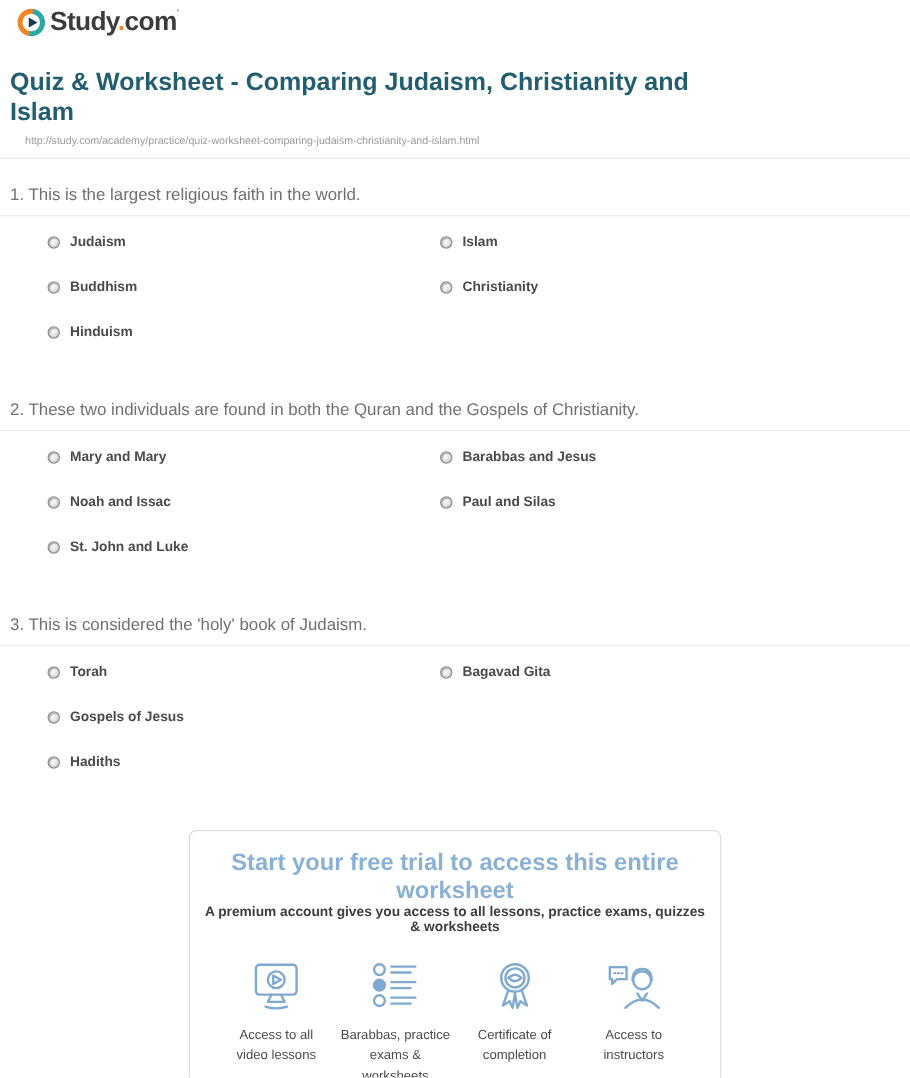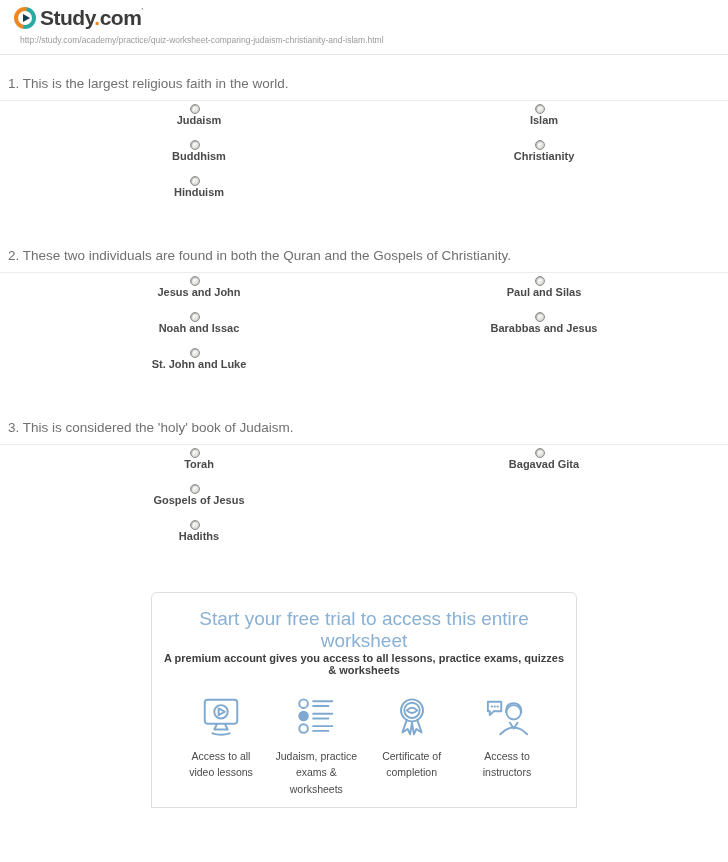--- a/index.html
+++ b/index.html
@@ -29,30 +29,30 @@
   .page-url { margin: 5px 8px 0 8px; font-size: 8.5px; color: #9a9a9a; padding-left: 12px; }
   .header-rule { margin-top: 9px; border-bottom: 1px solid #e8e8e8; }
 
   
   .question { margin: 21px 0 36px 0; }
   .q-head { font-size: 13.5px; color: #707070; padding: 0 8px 9px 8px;
     border-bottom: 1px solid #ececec; }
   .options { display: flex; padding-left: 38px; margin-top: 3px; }
   .col-left { width: 314px; flex: none; }
   .col-right { flex: 1; text-align: center; }
-  .opt { height: 36px; display: flex; align-items: center; cursor: pointer; flex-direction: column; }
+  .opt { height: 36px; display: flex; align-items: center; cursor: pointer; }
   .radio { width: 10px; height: 10px; border-radius: 50%; border: 1px solid #8f8f8f; flex: none;
     background: radial-gradient(circle at 35% 35%, #fdfdfd 0%, #e9e9e7 45%, #b5b5b1 100%);
     box-shadow: inset 1px 1px 1px rgba(0,0,0,0.28); }
   .opt-label { margin-left: 8px; font-size: 11px; font-weight: bold; color: #4a4a4a; }
 
   
   .cta-box { width: 426px; margin: 24px auto 0 auto; border: 1px solid #ddd;
     border-radius: 6px 6px 0 0; background: #fff; text-align: center; padding: 15px 10px 10px 10px; }
-  .cta-title { font-size: 19px; color: #8ab1d4; font-weight: normal; }
+  .cta-title { font-size: 19px; color: #8ab1d4; font-weight: bold; }
   .cta-sub { margin-top: 0; font-size: 11px; font-weight: bold; color: #3d3d3d; }
   .features { display: flex; justify-content: space-between; padding: 0 12px; margin-top: 20px; }
   .feature { width: 94px; display: flex; flex-direction: column; align-items: center; }
   .feature svg { stroke: #7fa9d0; fill: none; stroke-width: 2; stroke-linecap: round;
     stroke-linejoin: round; }
   .feature-label { margin-top: 8px; font-size: 10.5px; color: #4a4a4a; line-height: 1.55; }
 </style>
 </head>
 <body>
 
@@ -62,20 +62,21 @@
     <span class="logo">
       <span class="logo-icon">
         <span class="logo-icon-inner">
             <span class="logo-tri"></span>
           </span>
       </span>
       <span class="logo-text"><span>Study</span><span class="dot">.</span><span>com</span><span class="tm">'</span></span>
     </span>
   </div>
 
+  <h1 class="page-title">Quiz &amp; Worksheet - Comparing Judaism, Christianity and Islam</h1>
   <div class="page-url">http://study.com/academy/practice/quiz-worksheet-comparing-judaism-christianity-and-islam.html</div>
   <div class="header-rule"></div>
 
   <div class="question">
     <div class="q-head"><span>1.</span> <span>This is the largest religious faith in the world.</span></div>
     <div class="options">
       <div class="col-left">
         <div class="opt">
             <span class="radio"></span>
             <span class="opt-label">Judaism</span>
@@ -101,39 +102,39 @@
       </div>
     </div>
   </div>
 
   <div class="question">
     <div class="q-head"><span>2.</span> <span>These two individuals are found in both the Quran and the Gospels of Christianity.</span></div>
     <div class="options">
       <div class="col-left">
         <div class="opt">
             <span class="radio"></span>
-            <span class="opt-label">Jesus and John</span>
+            <span class="opt-label">Mary and Mary</span>
           </div>
         <div class="opt">
             <span class="radio"></span>
             <span class="opt-label">Noah and Issac</span>
           </div>
         <div class="opt">
             <span class="radio"></span>
             <span class="opt-label">St. John and Luke</span>
           </div>
       </div>
       <div class="col-right">
         <div class="opt">
             <span class="radio"></span>
+            <span class="opt-label">Barabbas and Jesus</span>
+          </div>
+        <div class="opt">
+            <span class="radio"></span>
             <span class="opt-label">Paul and Silas</span>
-          </div>
-        <div class="opt">
-            <span class="radio"></span>
-            <span class="opt-label">Barabbas and Jesus</span>
           </div>
       </div>
     </div>
   </div>
 
   <div class="question">
     <div class="q-head"><span>3.</span> <span>This is considered the 'holy' book of Judaism.</span></div>
     <div class="options">
       <div class="col-left">
         <div class="opt">
@@ -177,21 +178,21 @@
           <circle cx="11" cy="8" r="4.5"></circle>
           <line x1="21" y1="5.5" x2="41" y2="5.5"></line>
           <line x1="21" y1="10.5" x2="37" y2="10.5"></line>
           <circle cx="11" cy="21" r="4.5" fill="#7fa9d0"></circle>
           <line x1="21" y1="18.5" x2="41" y2="18.5"></line>
           <line x1="21" y1="23.5" x2="37" y2="23.5"></line>
           <circle cx="11" cy="34" r="4.5"></circle>
           <line x1="21" y1="31.5" x2="41" y2="31.5"></line>
           <line x1="21" y1="36.5" x2="37" y2="36.5"></line>
         </svg>
-        <div class="feature-label"><span>Judaism, practice</span><br><span>exams &amp; worksheets</span></div>
+        <div class="feature-label"><span>Barabbas, practice</span><br><span>exams &amp; worksheets</span></div>
       </div>
       <div class="feature">
         <svg width="46" height="44" viewBox="0 0 48 46">
           <circle cx="24" cy="15" r="11.5"></circle>
           <circle cx="24" cy="15" r="8"></circle>
           <path d="M18.5 15 Q24 9.5 29.5 15 Q24 20.5 18.5 15"></path>
           <path d="M18.5 25 L14 38 L19.5 34.5 L22 40 L24 28"></path>
           <path d="M29.5 25 L34 38 L28.5 34.5 L26 40 L24 28"></path>
         </svg>
         <div class="feature-label"><span>Certificate of</span><br><span>completion</span></div>

